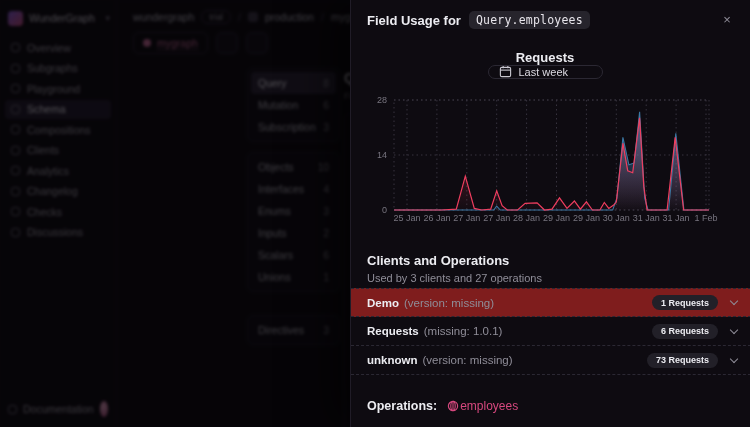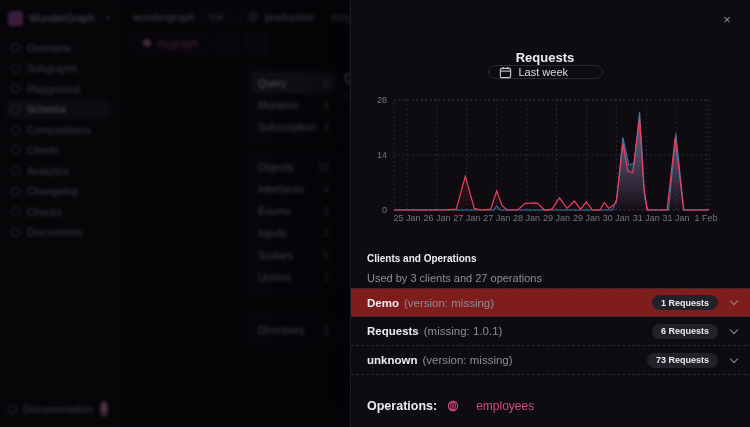--- a/index.html
+++ b/index.html
@@ -58,40 +58,40 @@
           border-left:1px solid #201c27;box-shadow:-18px 0 40px rgba(0,0,0,.55);}
   .fu-header{position:absolute;left:16px;top:11px;right:36px;display:flex;align-items:center;gap:8px;}
   .fu-title{font-size:13px;font-weight:700;color:#ececf1;white-space:nowrap;}
   .fu-code{background:#26242c;border-radius:5px;padding:2px 7px;font-family:"DejaVu Sans Mono",monospace;
            font-size:11.5px;color:#e6e4ea;letter-spacing:.2px;}
   .close-btn{position:absolute;right:13px;top:10px;width:20px;height:20px;border:none;background:none;color:#8f8d98;
              font-size:13px;line-height:20px;text-align:center;padding:0;cursor:pointer;}
 
   .req-row{position:absolute;left:16px;right:27px;top:50px;height:22px;display:flex;align-items:center;justify-content:space-between;flex-direction:column;}
   .req-heading{font-size:13px;font-weight:700;color:#ececf1;}
-  .range-btn{height:14px;display:flex;align-items:flex-start;gap:7px;padding:0 10px;background:#0e0b11;
+  .range-btn{height:14px;display:flex;align-items:flex-end;gap:7px;padding:0 10px;background:#0e0b11;
              border:1px solid #2b2833;border-radius:9px;color:#dcdae2;font-size:11px;cursor:pointer;min-width:115px;}
   .range-btn svg{flex:0 0 auto;}
 
   .chart-wrap{position:absolute;left:12px;top:84px;width:372px;height:140px;}
 
-  .sec-heading{position:absolute;left:16px;top:253px;font-size:10px;font-weight:700;color:#ececf1;text-align:right;}
+  .sec-heading{position:absolute;left:16px;top:253px;font-size:13px;font-weight:700;color:#ececf1;text-align:right;}
   .sec-sub{position:absolute;left:16px;top:272px;font-size:11px;color:#8f8d98;}
   .client-rows{position:absolute;left:0;top:288px;width:400px;}
   .client-row{height:29px;display:flex;align-items:center;padding:0 14px 0 16px;border-bottom:1px dashed #2b2833;
               font-size:11.5px;cursor:pointer;}
   .client-row:first-child{background:#7f1d1d;border-top:1px dashed #2b2833;}
   .c-name{font-weight:700;color:#ececf1;}
   .c-ver{color:#8f8d98;margin-left:5px;}
   .c-badge{margin-left:auto;background:#222028;border-radius:999px;padding:2.5px 9px;font-size:9px;font-weight:700;color:#ececf1;}
   .chev{width:6px;height:6px;border-right:1.4px solid #8f8d98;border-bottom:1.4px solid #8f8d98;
         transform:rotate(45deg);margin-left:13px;margin-top:-3px;}
   .subgraphs-row{position:absolute;left:16px;top:399px;display:flex;align-items:center;gap:10px;}
   .sg-label{font-size:12.5px;font-weight:700;color:#ececf1;}
-  .sg-link{display:flex;align-items:center;gap:17px;color:#d6487e;font-size:12px;cursor:pointer;text-decoration:none;}
+  .sg-link{display:flex;align-items:center;gap:1px;color:#d6487e;font-size:12px;cursor:pointer;text-decoration:none;}
 </style>
 </head>
 <body>
 
 <div class="stage">
 
   <div class="app-left">
     <div class="mainbg">
       <div class="crumbs">
         <span>wundergraph</span>
@@ -234,20 +234,24 @@
       <div class="side-foot">
         <span class="nav-ico"></span>
         <span>Documentation</span>
         <span class="avatar"></span>
       </div>
     </div>
   </div>
   <div class="scrim"></div>
 
   <div class="drawer">
+    <div class="fu-header">
+      <span class="fu-title">Field Usage for</span>
+      <span class="fu-code">Query.employees</span>
+    </div>
     <button class="close-btn">×</button>
 
     <div class="req-row">
       <span class="req-heading">Requests</span>
       <button class="range-btn">
         <svg width="13" height="13" viewBox="0 0 14 14">
           <rect x="1.5" y="2.5" width="11" height="10" rx="1.5" fill="none" stroke="#c9c7d0" stroke-width="1.2"></rect>
           <line x1="1.5" y1="5.5" x2="12.5" y2="5.5" stroke="#c9c7d0" stroke-width="1.2"></line>
           <line x1="4.5" y1="1" x2="4.5" y2="3.5" stroke="#c9c7d0" stroke-width="1.2"></line>
           <line x1="9.5" y1="1" x2="9.5" y2="3.5" stroke="#c9c7d0" stroke-width="1.2"></line>

